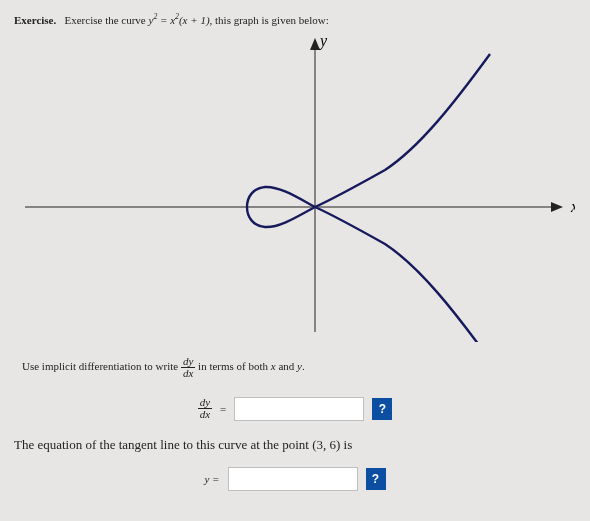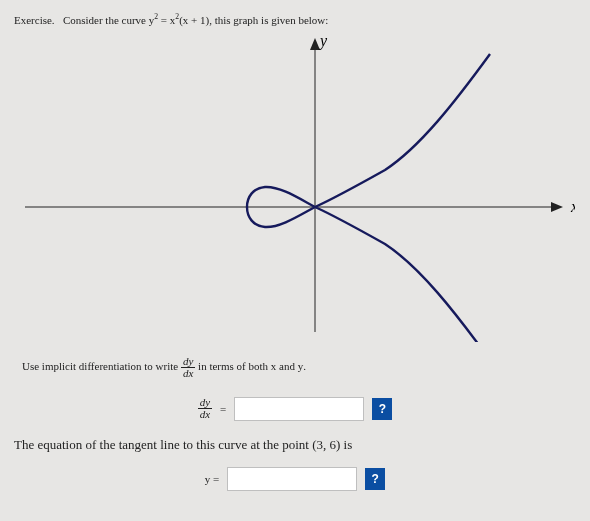--- a/index.html
+++ b/index.html
@@ -1,39 +1,39 @@
 <!DOCTYPE html>
 <html><head>
 <meta charset="utf-8">
 <style>
   body{margin:0;padding:0;background:#e7e6e4;font-family:Georgia,serif;color:#222;width:590px}
   .page{padding:12px 14px 20px}
   .heading{font-size:11px;margin-bottom:6px}
-  .heading b{font-weight:normal}
-  .math-i{font-family:'Times New Roman',serif}
+  .heading b{font-weight:bold}
+  .math-i{font-style:italic;font-family:'Times New Roman',serif}
   .sup{font-size:.7em;vertical-align:super}
   .graph{display:block;margin:4px auto 10px}
   .instr{font-size:11px;margin:14px 8px 18px}
   .row{display:flex;align-items:center;justify-content:center;gap:8px;margin:8px 0 16px}
   .lhs{font-size:11px;font-family:'Times New Roman',serif}
   .frac{display:inline-block;vertical-align:middle;text-align:center;font-style:italic;font-size:11px;line-height:1}
   .frac .n{display:block;border-bottom:1px solid #222;padding:0 2px}
   .frac .d{display:block;padding:0 2px}
   .eq{font-size:11px}
   .input{width:120px;height:22px;background:#fff;border:1px solid #bfbfbf;padding:0 4px;font-size:11px;color:#888}
   .hint{width:20px;height:22px;background:#0b4ea2;color:#fff;display:flex;align-items:center;justify-content:center;font-weight:bold;font-size:12px;border:none;cursor:pointer}
   .instr2{font-size:13px;margin:8px 0 14px}
 </style>
 </head>
 <body>
 
 <div class="page">
   <div class="heading">
     <b>Exercise.</b>&nbsp;&nbsp;
-    <span>Consider the curve </span>
+    <span>Exercise the curve </span>
     <span class="math-i"><span class="math-i">y</span><span class="sup">2</span> = <span class="math-i">x</span><span class="sup">2</span>(<span class="math-i">x</span> + 1)</span><span>, this graph is given below:</span>
   </div>
 
   <svg class="graph" width="560" height="310" viewBox="0 0 560 310">
     <line x1="10" y1="175" x2="538" y2="175" stroke="#222" stroke-width="1"></line>
     <polygon points="548,175 536,170 536,180" fill="#222"></polygon>
     <line x1="300" y1="300" x2="300" y2="16" stroke="#222" stroke-width="1"></line>
     <polygon points="300,6 295,18 305,18" fill="#222"></polygon>
     <text x="305" y="14" font-family="Times New Roman" font-style="italic" font-size="16">y</text>
     <text x="556" y="180" font-family="Times New Roman" font-style="italic" font-size="16">x</text>

